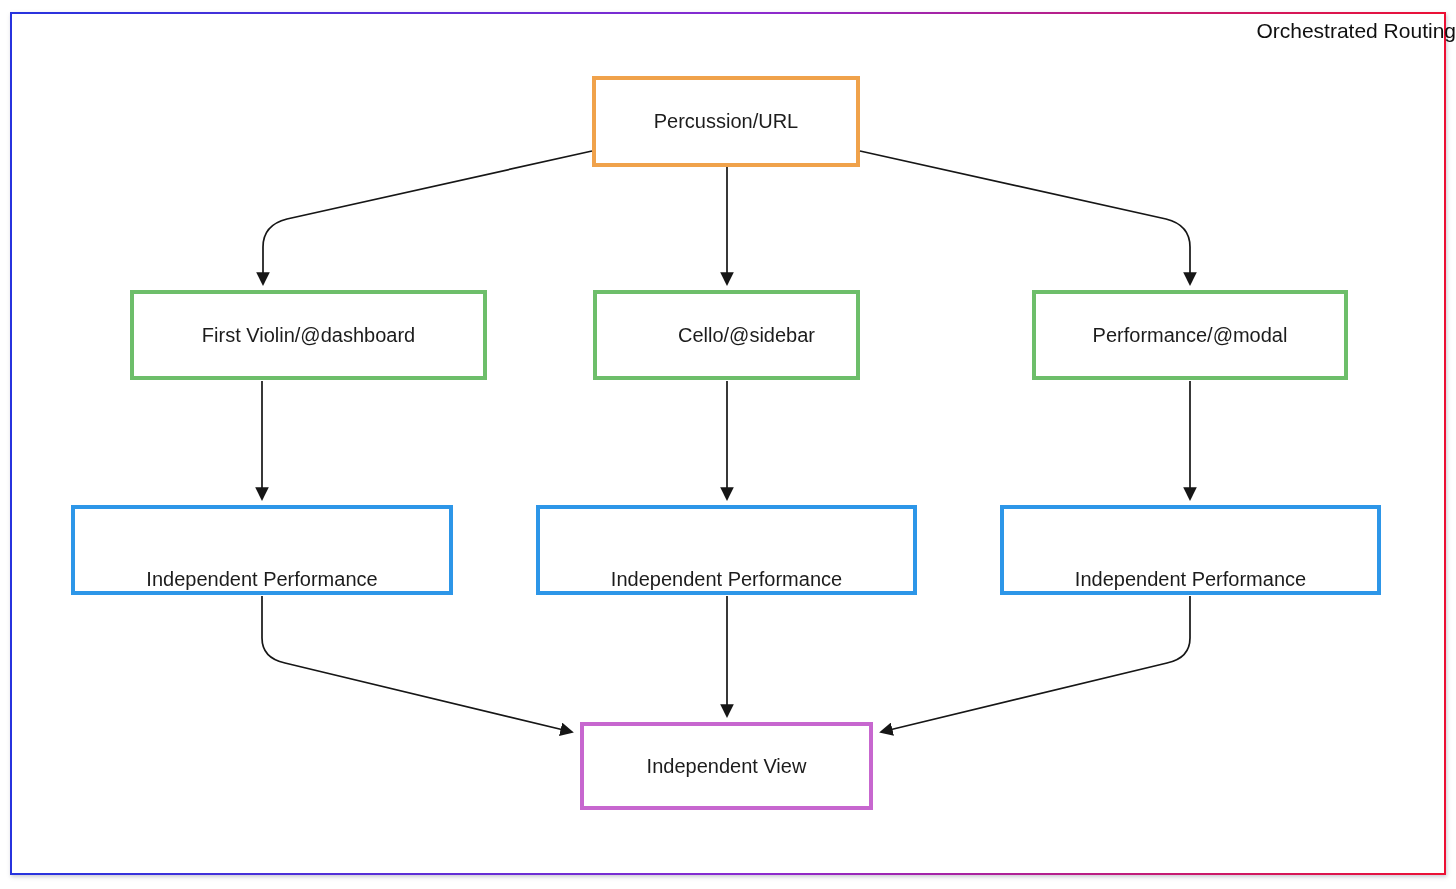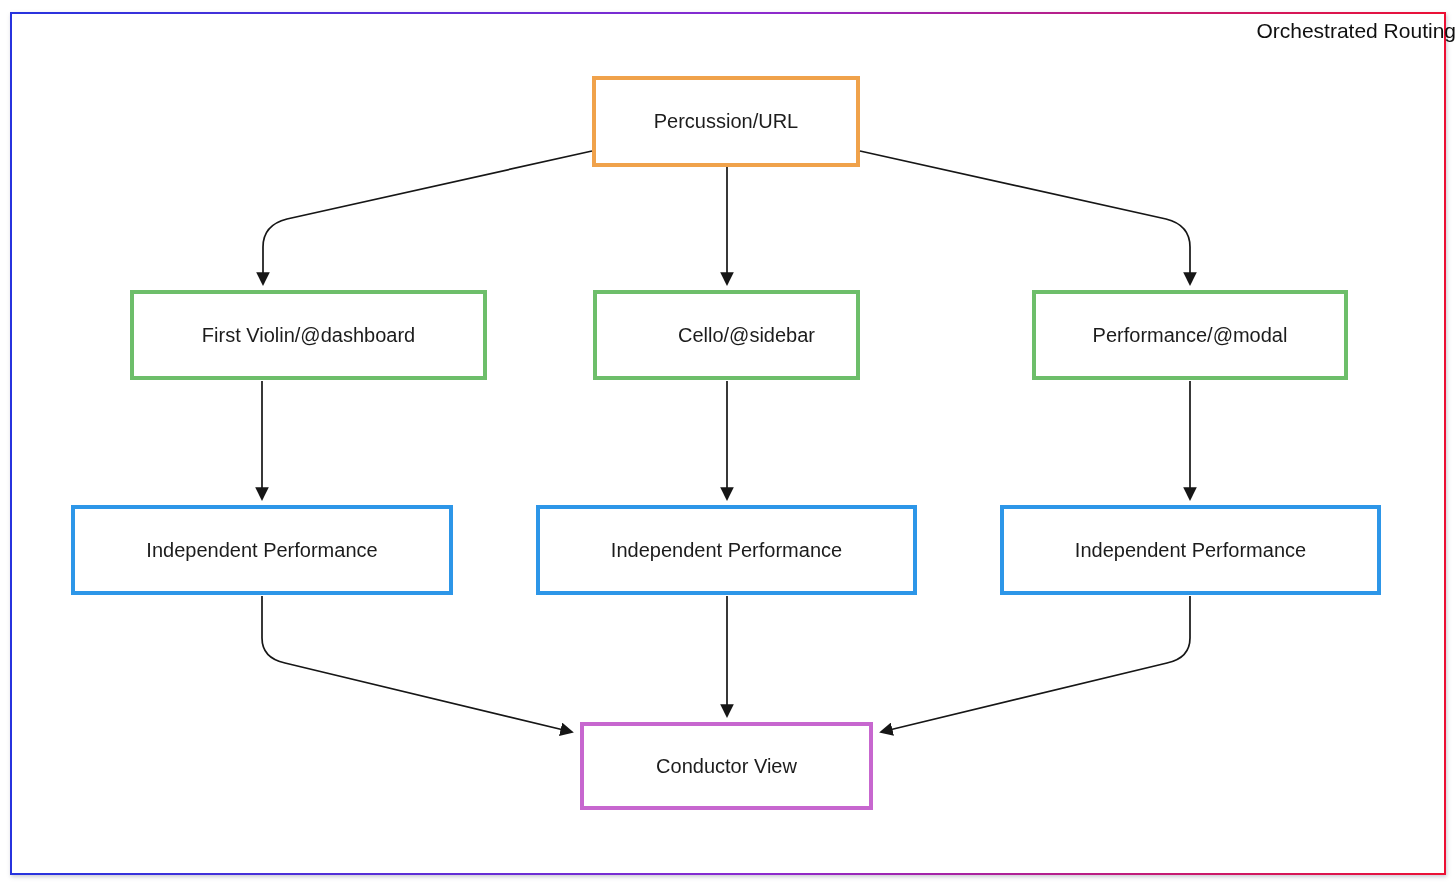--- a/index.html
+++ b/index.html
@@ -19,21 +19,21 @@
     position:absolute;left:0;top:19px;width:100%;
     text-align:right;font-size:21px;color:#101010;
   }
   .node{
     position:absolute;box-sizing:border-box;background:#ffffff;
     display:flex;align-items:center;justify-content:center;
     font-size:20px;text-align:center;white-space:nowrap;
   }
   .node.orange{border:4px solid var(--c-orange);}
   .node.green {border:4px solid var(--c-green);}
-  .node.blue  {border:4px solid var(--c-blue);}
+  .node.blue  {border:4px solid var(--c-blue);align-items:flex-end;}
   .node.purple{border:4px solid var(--c-purple);}
 
   #n-conductor  {left:592px; top:76px;  width:268px; height:91px;}
   #n-violin     {left:84px;  top:290px; width:357px; height:90px;margin-left:46px;}
   #n-cello      {left:593px; top:290px; width:267px; height:90px;padding-left:40px;}
   #n-percussion {left:1032px;top:290px; width:316px; height:90px;}
   #n-perf-left  {left:71px;  top:505px; width:382px; height:90px;}
   #n-perf-center{left:536px; top:505px; width:381px; height:90px;}
   #n-perf-right {left:1000px;top:505px; width:381px; height:90px;}
   #n-harmonized {left:580px; top:722px; width:293px; height:88px;}
@@ -63,21 +63,21 @@
 <div id="n-perf-left" class="node blue">
   <span>Independent Performance</span>
 </div>
 <div id="n-perf-center" class="node blue">
   <span>Independent Performance</span>
 </div>
 <div id="n-perf-right" class="node blue">
   <span>Independent Performance</span>
 </div>
 <div id="n-harmonized" class="node purple">
-  <span>Conductor View</span>
+  <span>Independent View</span>
 </div>
 
 <svg class="edges" width="1456" height="889" viewBox="0 0 1456 889">
   <defs>
     <marker id="arrowhead" viewBox="0 0 10 10" refX="8.6" refY="5" markerWidth="8" markerHeight="8" orient="auto-start-reverse">
       <path d="M0,0 L10,5 L0,10 z" fill="#161616"></path>
     </marker>
   </defs>
   <path class="edge" d="M592,151 L287,219 Q263,225 263,247 L263,284" marker-end="url(#arrowhead)"></path>
   <path class="edge" d="M727,167 L727,284" marker-end="url(#arrowhead)"></path>

